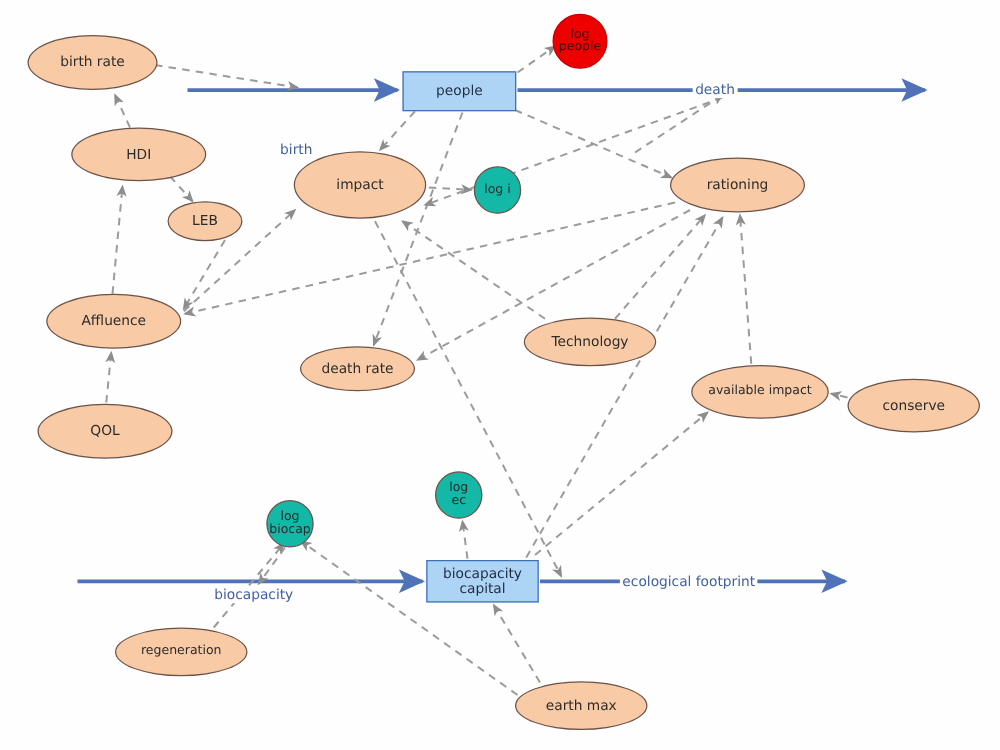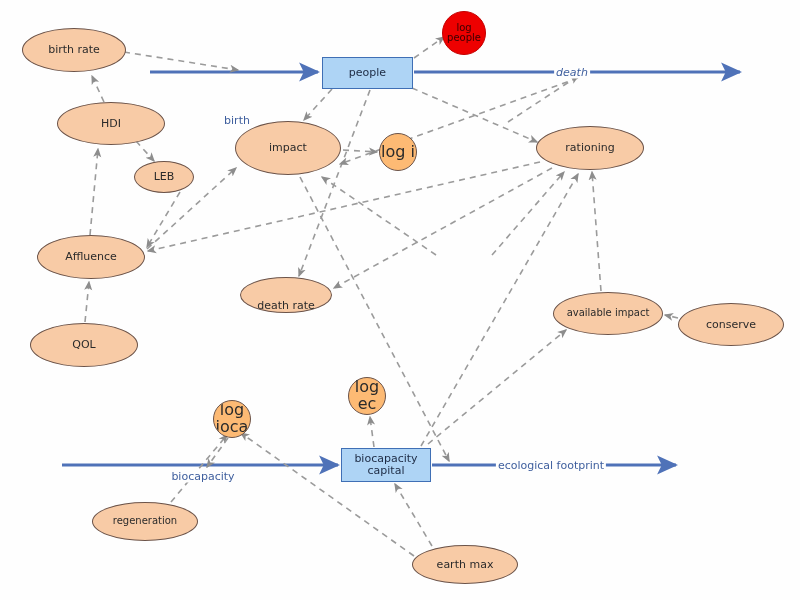--- a/index.html
+++ b/index.html
@@ -33,24 +33,24 @@
     line-height: 1.05;
     color: #2b2b2b;
   }
   .ellipse {
     background: #f8cba6;
     border: 1.6px solid #6b5349;
     border-radius: 50%;
     font-size: 11px;
   }
   .circle {
-    background: #fdba74;
+    background: #14b8a6;
     border: 1.6px solid #6b5349;
     border-radius: 50%;
-    font-size: 16px;
+    font-size: 10px;
   }
   .circle-red {
     background: #ee0000;
     border: 1.6px solid #c40000;
     border-radius: 50%;
     font-size: 10px;
     color: #3a0000;
   }
   .stock {
     background: #aed4f5;
@@ -174,28 +174,31 @@
   </div>
 
   <div class="node ellipse" style="left:30px; top:323px; width:108px; height:44px;">
     <span>QOL</span>
   </div>
 
   <div class="node ellipse" style="left:235px; top:121px; width:106px; height:54px;">
     <span>impact</span>
   </div>
 
-  <div class="node ellipse" style="left:240px; top:277px; width:92px; height:36px;align-items:flex-end;">
+  <div class="node ellipse" style="left:240px; top:277px; width:92px; height:36px;">
     <span>death rate</span>
   </div>
 
   <div class="node ellipse" style="left:536px; top:126px; width:108px; height:44px;">
     <span>rationing</span>
   </div>
 
+  <div class="node ellipse" style="left:419px; top:254px; width:106px; height:39px;">
+    <span>Technology</span>
+  </div>
 
   <div class="node ellipse" style="left:553px; top:292px; width:110px; height:43px; font-size:10px;">
     <span>available impact</span>
   </div>
 
   <div class="node ellipse" style="left:678px; top:303px; width:106px; height:43px;">
     <span>conserve</span>
   </div>
 
   <div class="node ellipse" style="left:92px; top:502px; width:106px; height:39px; font-size:10px;align-items:center;">
@@ -203,21 +206,21 @@
   </div>
 
   <div class="node ellipse" style="left:412px; top:545px; width:106px; height:39px;">
     <span>earth max</span>
   </div>
 
   <div class="flow-label" style="left:237px; top:72px;margin-top:48px;">
     <span>birth</span>
   </div>
 
-  <div class="flow-label" style="left:572px; top:72px;font-style:italic;">
+  <div class="flow-label" style="left:572px; top:72px;">
     <span>death</span>
   </div>
 
   <div class="flow-label" style="left:203px; top:476px;">
     <span>biocapacity</span>
   </div>
 
   <div class="flow-label" style="left:551px; top:465px;">
     <span>ecological footprint</span>
   </div>

